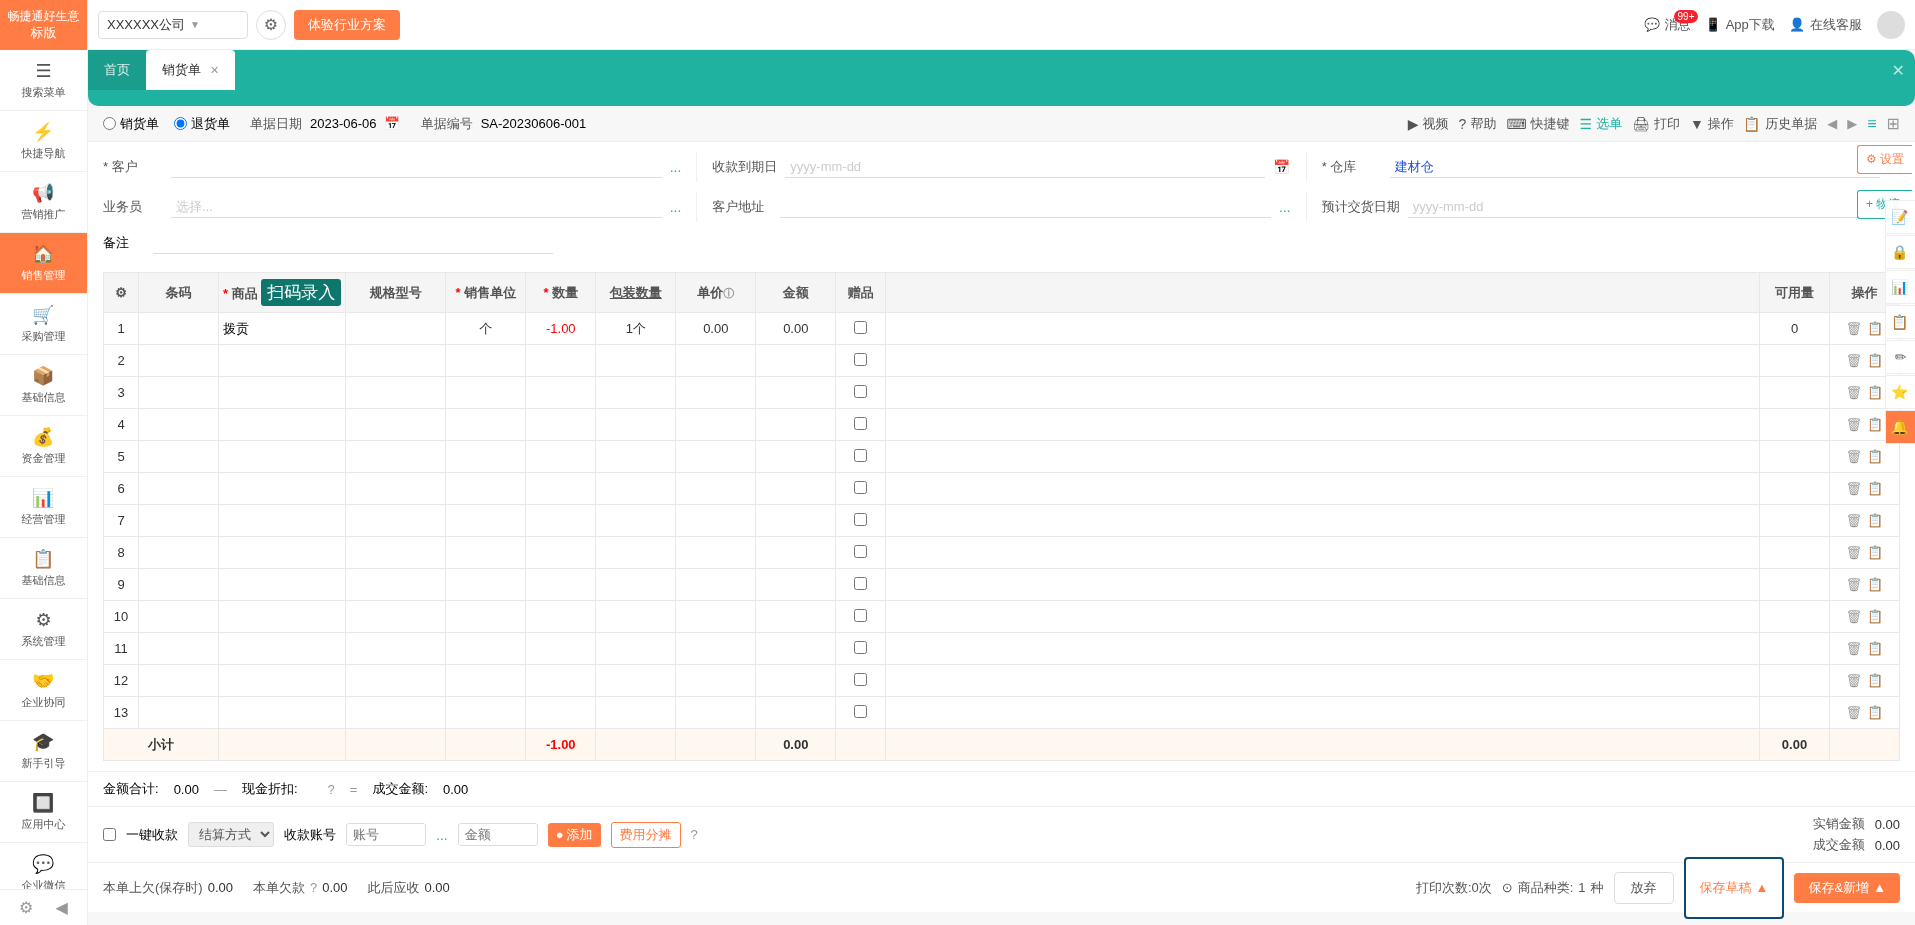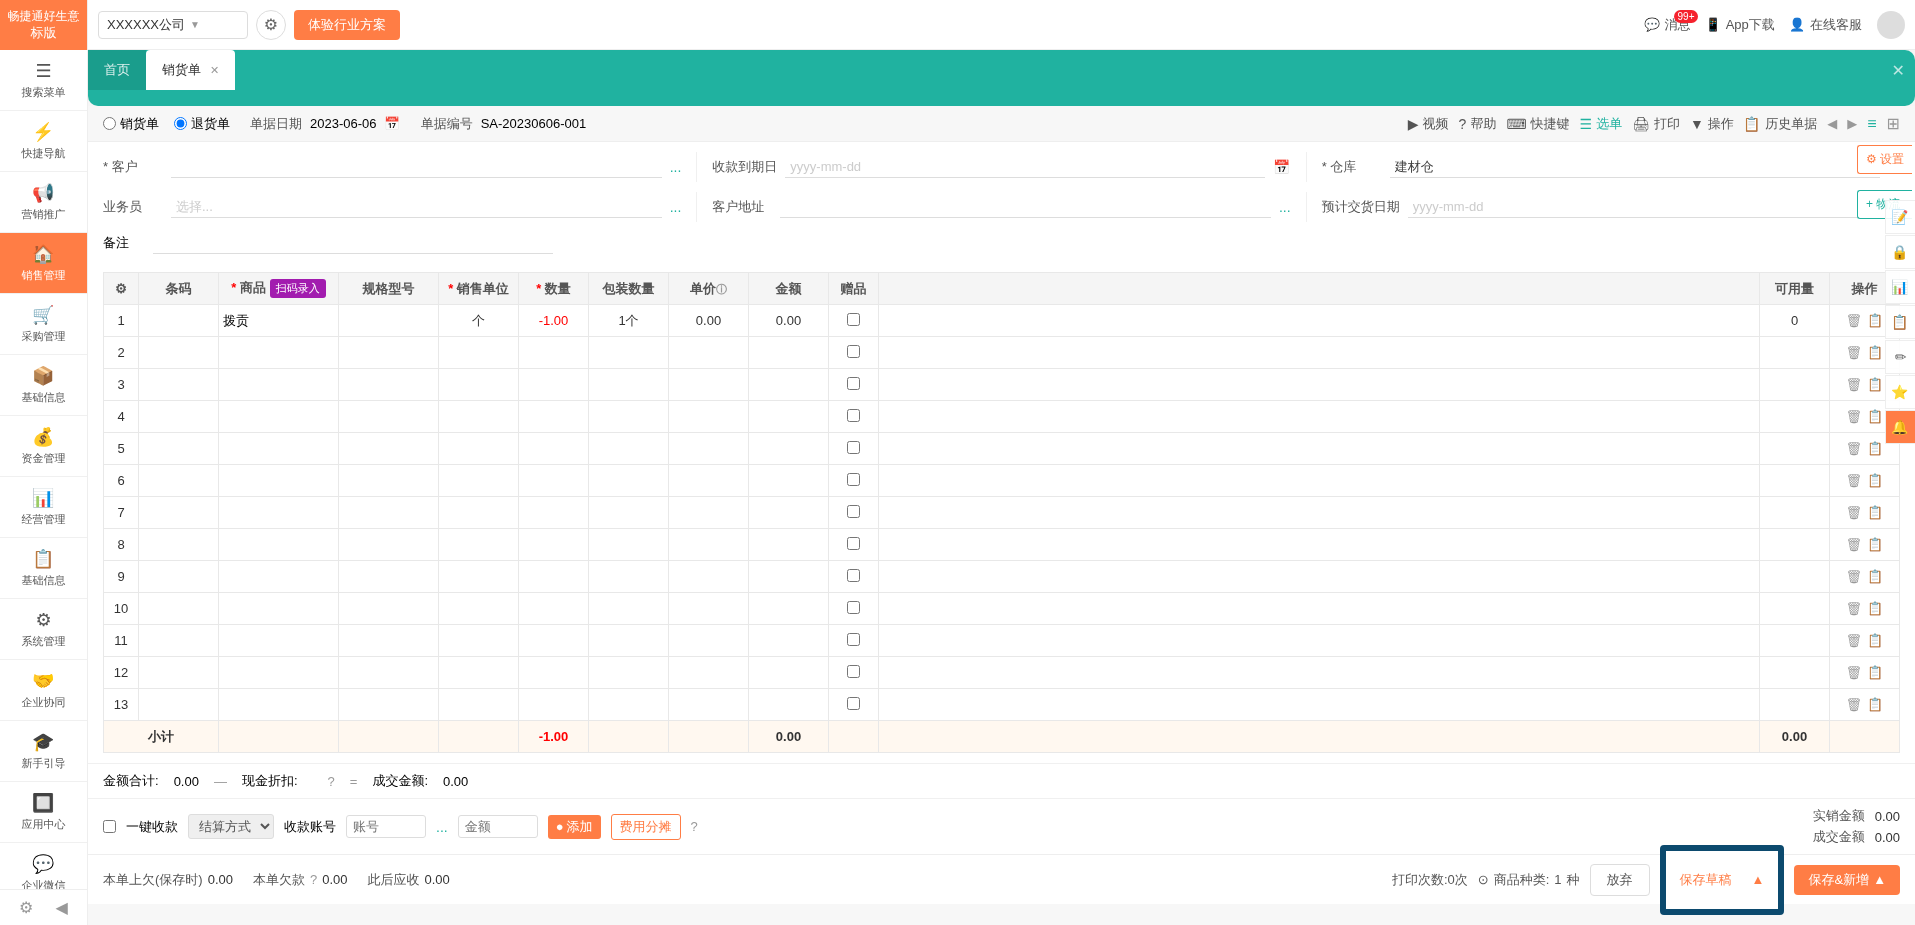--- a/index.html
+++ b/index.html
@@ -229,21 +229,21 @@
       color: #555;
       white-space: nowrap;
       min-width: 60px;
     }
     .form-input {
       flex: 1;
       border: none;
       border-bottom: 1px solid #ddd;
       padding: 3px 5px;
       outline: none;
-      color: #404040;
+      color: #1d4ed8;
       background: transparent;
       min-width: 0;
     }
     .form-input::placeholder { color: #ccc; }
     .ellipsis-btn {
       color: #20b2a0;
       cursor: pointer;
       font-size: 14px;
       flex-shrink: 0;
     }
@@ -296,27 +296,27 @@
     }
     .data-table td {
       border: 1px solid #e8e8e8;
       padding: 5px 4px;
       text-align: center;
       color: #333;
       height: 32px;
     }
     .data-table td.red { color: red; }
     .scan-btn {
-      background: #a21caf;
+      background: #0f766e;
       color: white;
       border: none;
       padding: 2px 6px;
       border-radius: 3px;
       cursor: pointer;
-      font-size: 11px;
+      font-size: 17px;
     }
     .action-icons { display: flex; gap: 5px; justify-content: center; }
     .action-icons span { cursor: pointer; color: #999; }
     .subtotal-row td { background: #fff8f0; font-weight: bold; }
 
     
     .bottom-summary {
       padding: 8px 15px;
       background: #fff;
       border-top: 1px solid #f0f0f0;
@@ -396,29 +396,29 @@
     .product-info { color: #555; font-size: 12px; display: flex; align-items: center; gap: 5px; }
     .discard-btn {
       border: 1px solid #ddd;
       background: #fff;
       color: #555;
       padding: 6px 16px;
       border-radius: 4px;
       cursor: pointer;
     }
     .save-draft-btn {
-      border: 6px solid #0c4a6e;
+      border: 2px solid #0c4a6e;
       background: #fff;
       color: #ff7d45;
       padding: 20px 14px;
       border-radius: 4px;
       cursor: pointer;
       display: flex;
       align-items: center;
-      gap: 20px;
+      gap: 4px;
     }
     .save-new-btn {
       background: #ff7d45;
       color: white;
       border: none;
       padding: 6px 14px;
       border-radius: 4px;
       cursor: pointer;
       display: flex;
       align-items: center;
@@ -458,21 +458,21 @@
     }
 
     .note-row { display: flex; align-items: center; gap: 24px; padding: 0 0 8px; }
 
     .col-num { width: 35px; }
     .col-barcode { width: 80px; margin-top: 45px; }
     .col-product { width: 120px; }
     .col-spec { width: 100px; margin-top: 16px; }
     .col-unit { width: 80px; }
     .col-qty { width: 70px; }
-    .col-pack { width: 80px; }
+    .col-pack { width: 80px; text-decoration: underline; }
     .col-price { width: 80px; }
     .col-amount { width: 80px; }
     .col-gift { width: 50px; }
     .col-avail { width: 70px; }
     .col-action { width: 70px; }
 
     .info-icon { color: #999; font-size: 11px; cursor: pointer; }
   </style>
 </head>
 <body>

